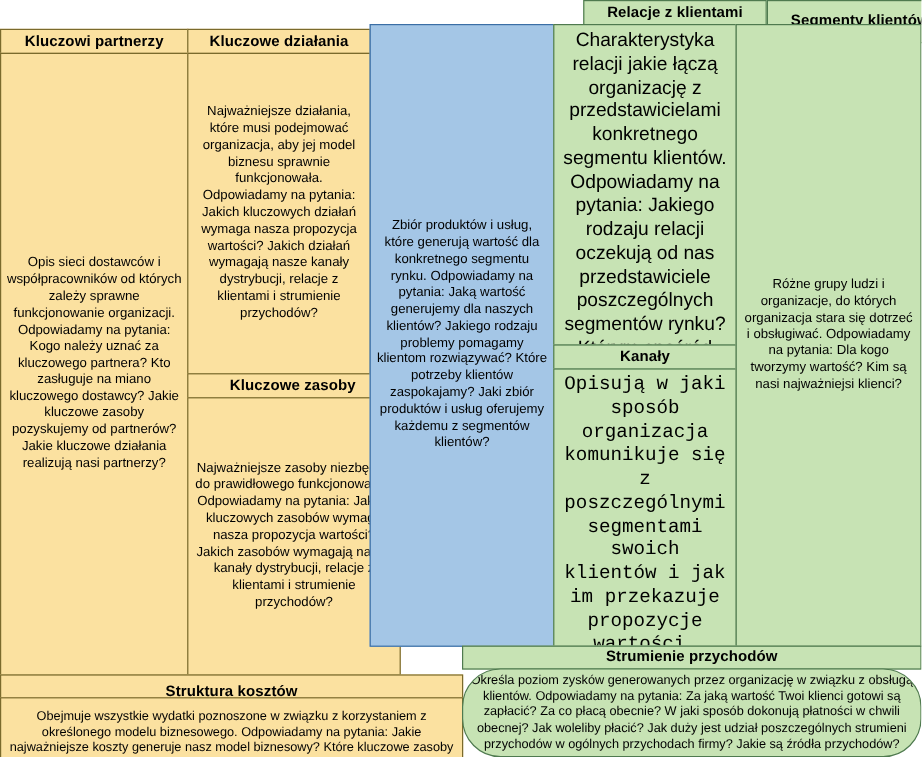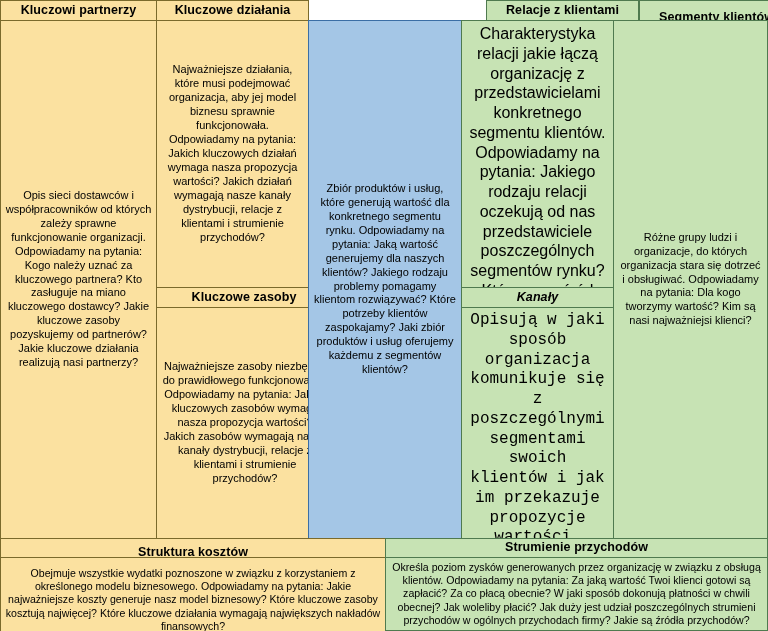--- a/index.html
+++ b/index.html
@@ -23,21 +23,21 @@
   .cell {
     position: absolute;
     box-sizing: border-box;
     border: 1px solid #7a6a2c;
     display: flex;
     overflow: hidden;
   }
   .cell.green { border-color: #4f7a4f; }
   .cell.blue  { border-color: #3b6ea5; }
 
-  .yellow { background: #fbe1a0; }
+  .yellow { background: #fbe1a0; margin-top: 24px; }
   .green  { background: #c7e3b4; }
   .blue   { background: #a4c6e6; }
 
   .hdr {
     align-items: center;
     justify-content: center;
   }
   .hdr .t {
     font-weight: bold;
     font-size: 12.5px;
@@ -101,21 +101,21 @@
   </div>
 
   <div class="cell hdr green" style="left:461px; top:0px; width:153px; height:21px;margin-left:25px;">
     <span class="t">Relacje z klientami</span>
   </div>
   <div class="cell bodycell green top" style="left:461px; top:20px; width:153px; height:268px;">
     <span class="t tiny">Charakterystyka relacji jakie łączą organizację z przedstawicielami konkretnego segmentu klientów. Odpowiadamy na pytania: Jakiego rodzaju relacji oczekują od nas przedstawiciele poszczególnych segmentów rynku? Którym spośród tych oczekiwań udało nam się sprostać? Ile nas to kosztuje? W jakim stopniu działania te są zintegrowane z pozostałymi elementami modelu biznesowego?
 Jak komunikujemy wartość? Jak docieramy z informacją o produkcie/organizacji/projekcie do poszczególnych segmentów?</span>
   </div>
 
-  <div class="cell hdr green" style="left:461px; top:287px; width:153px; height:21px;font-style:italic;">
+  <div class="cell hdr green" style="left:461px; top:287px; width:153px; height:21px;">
     <span class="t">Kanały</span>
   </div>
   <div class="cell bodycell green top" style="left:461px; top:307px; width:153px; height:232px;font-family:Liberation Mono, monospace;">
     <span class="t tiny">Opisują w jaki sposób organizacja komunikuje się z poszczególnymi segmentami swoich klientów i jak im przekazuje propozycje wartości. Odpowiadamy na pytania: Jakie stwarzamy klientom możliwości zakupu konkretnego produktu lub usługi? Jak realizujemy propozycję wartości?  Z jakiego wsparcia klient może korzystać po dokonaniu zakupu? Czy nasze kanały są zintegrowane? Które sprawdzają się najlepiej? Które są najbardziej ekonomiczne?</span>
   </div>
 
   <div class="cell hdr green" style="left:639px; top:0px; width:155px; height:36px;">
     <span class="t">Segmenty klientów</span>
   </div>
   <div class="cell bodycell green" style="left:613px; top:20px; width:155px; height:519px;">
@@ -125,17 +125,17 @@
   <div class="cell hdr yellow" style="left:0px; top:538px; width:386px; height:30px;">
     <span class="t">Struktura kosztów</span>
   </div>
   <div class="cell bodycell yellow" style="left:0px; top:557px; width:386px; height:86px;">
     <span class="t small">Obejmuje wszystkie wydatki poznoszone w związku z korzystaniem z określonego modelu biznesowego. Odpowiadamy na pytania: Jakie najważniejsze koszty generuje nasz model biznesowy? Które kluczowe zasoby kosztują najwięcej? Które kluczowe działania wymagają największych nakładów finansowych?</span>
   </div>
 
   <div class="cell hdr green" style="left:385px; top:538px; width:383px; height:20px;">
     <span class="t">Strumienie przychodów</span>
   </div>
-  <div class="cell bodycell green" style="left:385px; top:557px; width:383px; height:74px;">
+  <div class="cell bodycell green" style="left:385px; top:557px; width:383px; height:74px;border-radius:32px;">
     <span class="t small">Określa poziom zysków generowanych przez organizację w związku z obsługą klientów. Odpowiadamy na pytania: Za jaką wartość Twoi klienci gotowi są zapłacić? Za co płacą obecnie? W jaki sposób dokonują płatności w chwili obecnej? Jak woleliby płacić? Jak duży jest udział poszczególnych strumieni przychodów w ogólnych przychodach firmy? Jakie są źródła przychodów?</span>
   </div>
 
 </div>
 
 </body></html>

